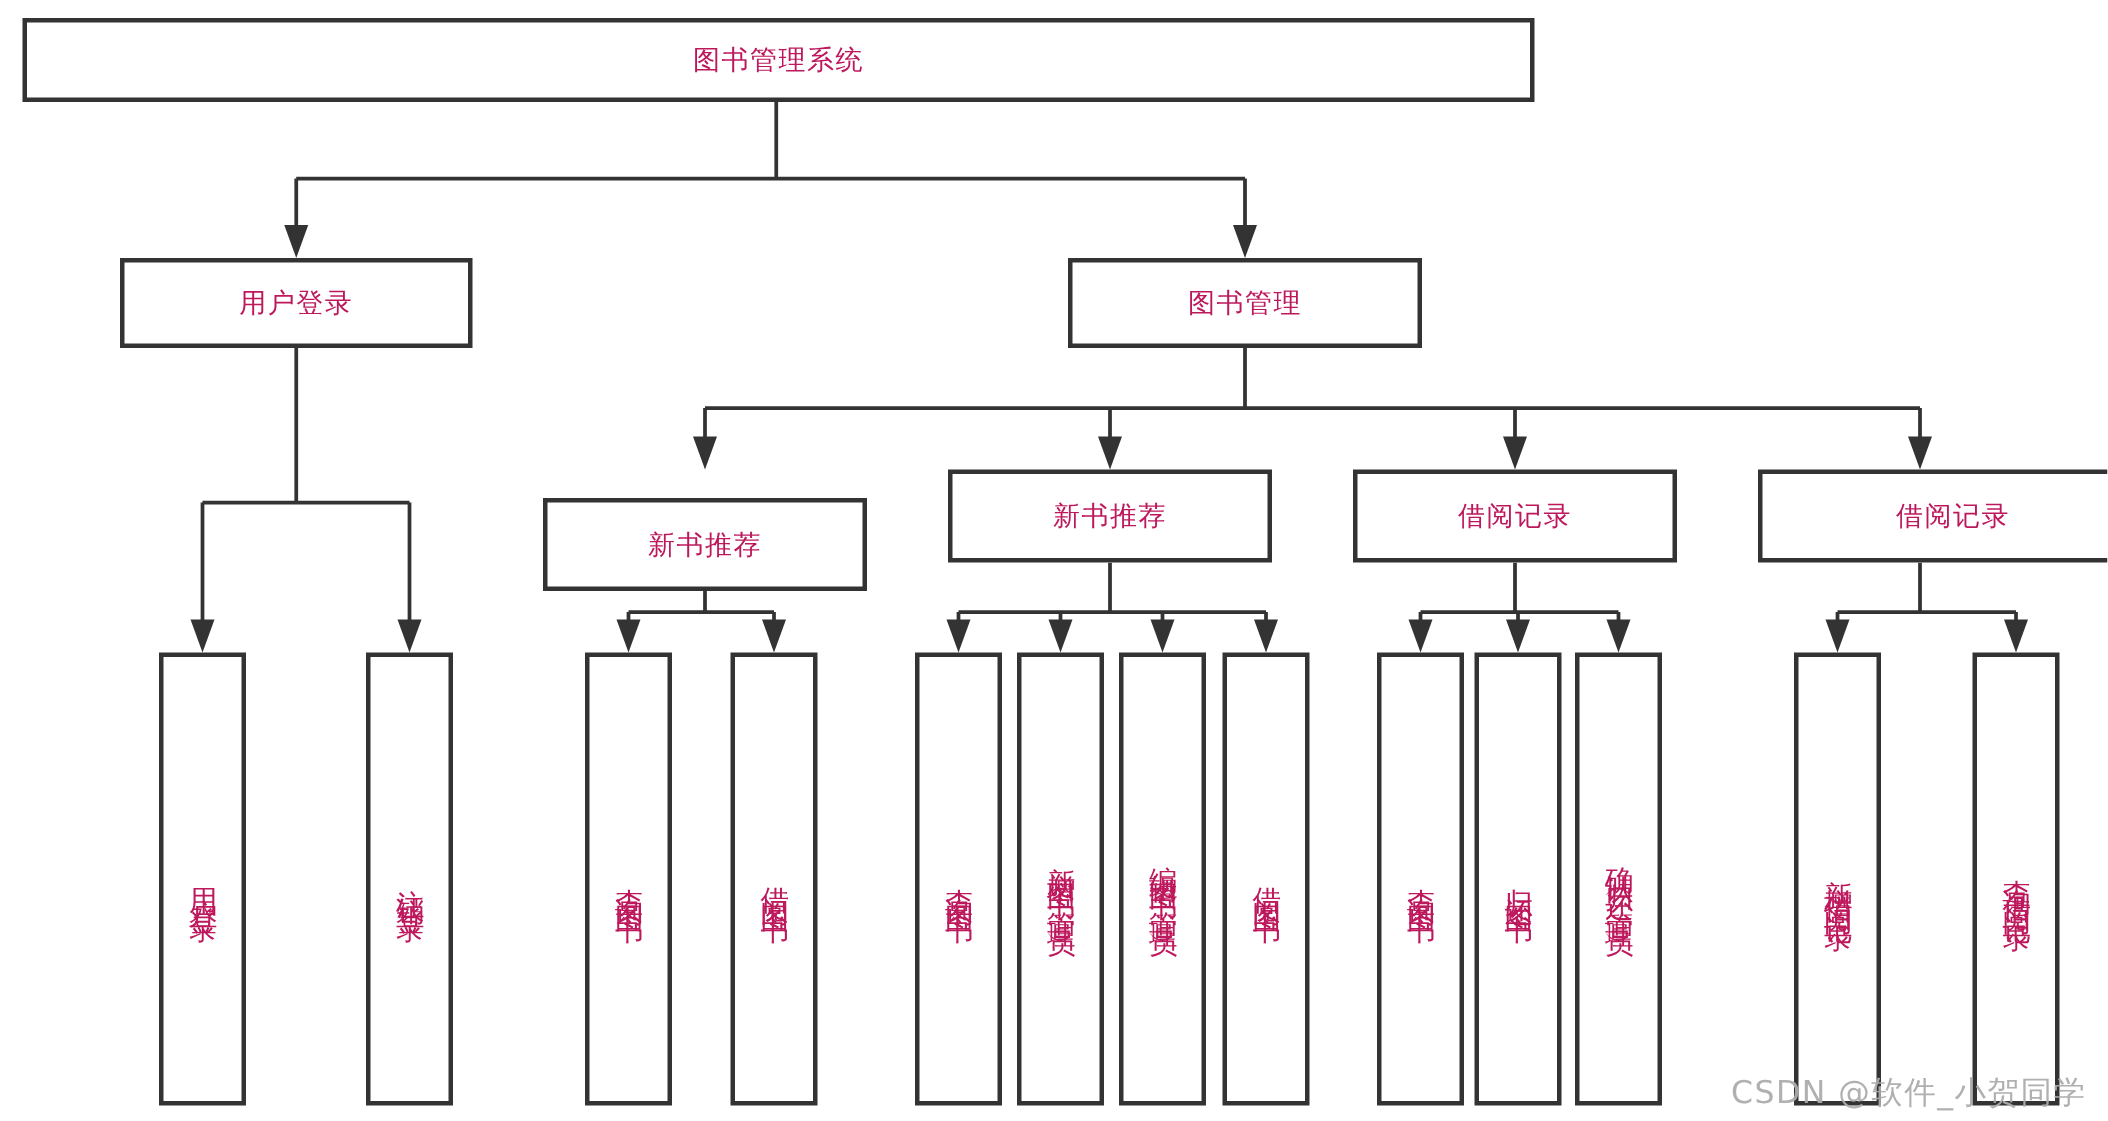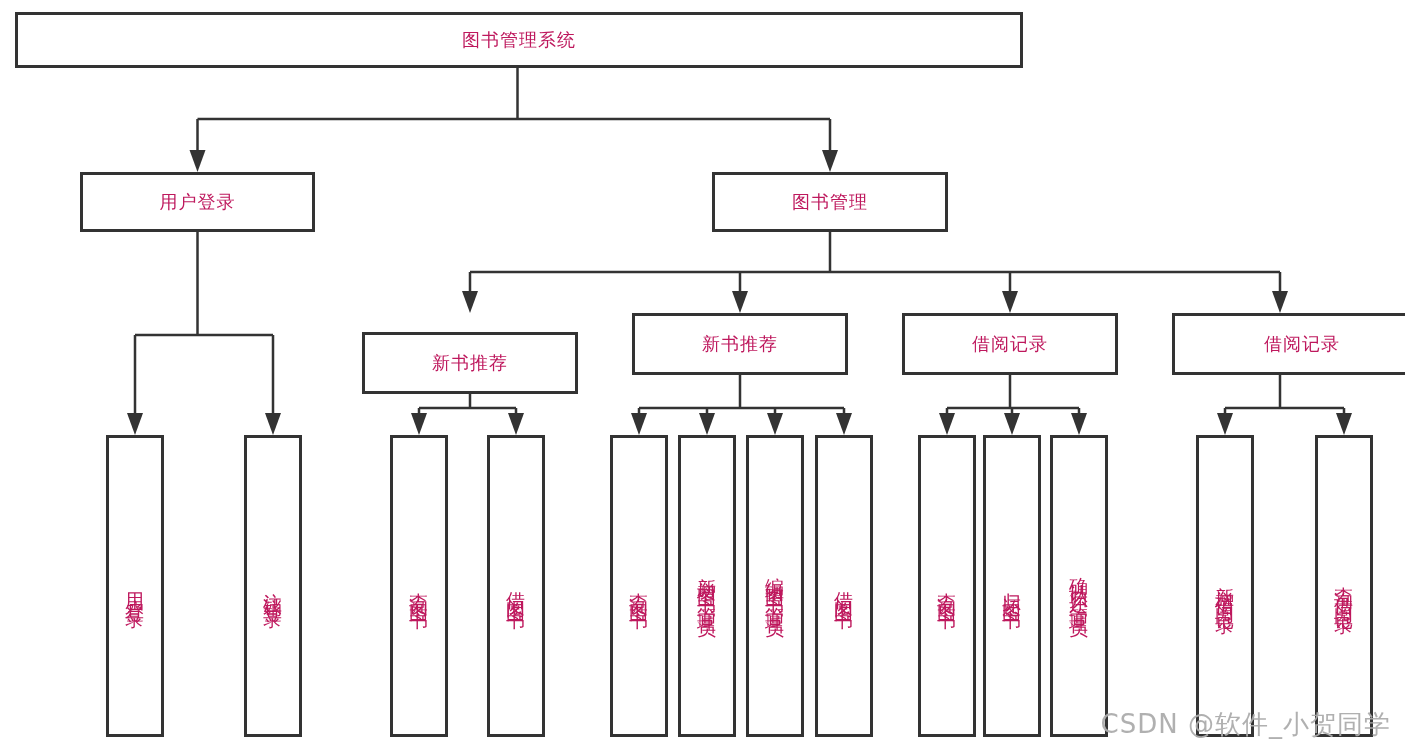--- a/index.html
+++ b/index.html
@@ -43,21 +43,21 @@
     text-orientation: mixed;
     font-size: 19px;
     letter-spacing: 6px;
     line-height: 1;
     padding-top: 6px;
   }
   .watermark {
     position: absolute;
     right: 14px;
     bottom: 5px;
-    font-size: 26px;
+    font-size: 21px;
     color: rgba(172, 172, 172, 0.95);
     letter-spacing: 1px;
     white-space: nowrap;
     z-index: 5;
   }
 </style>
 </head>
 <body>
 
 <div class="stage">

